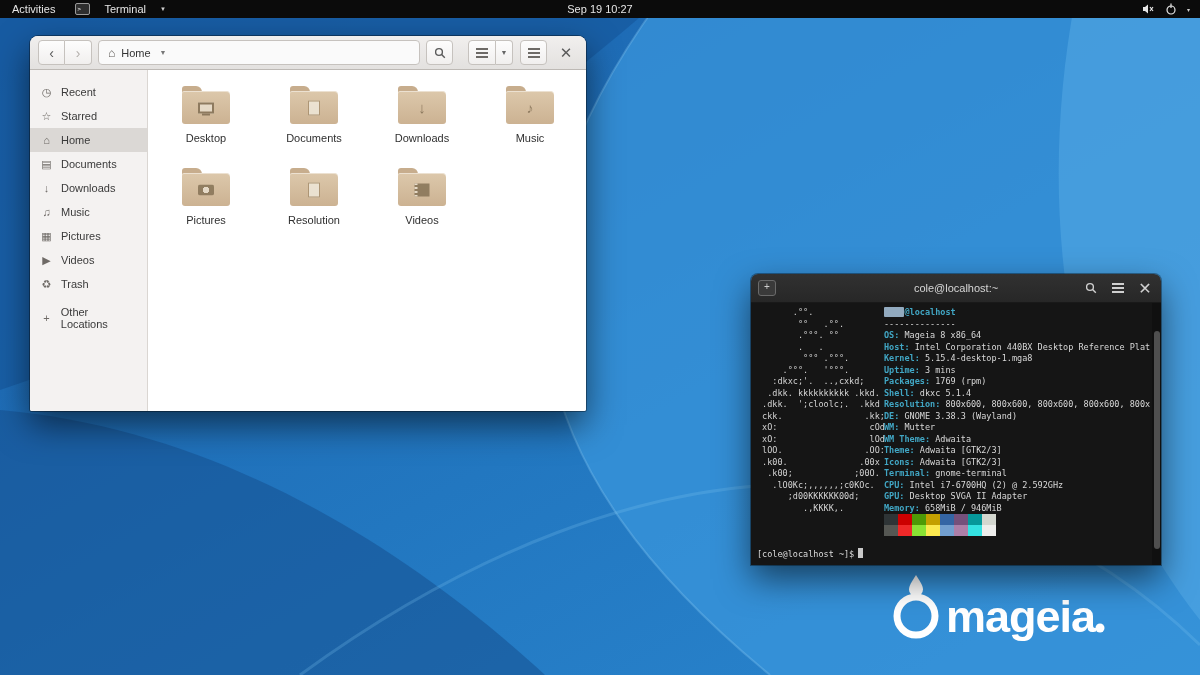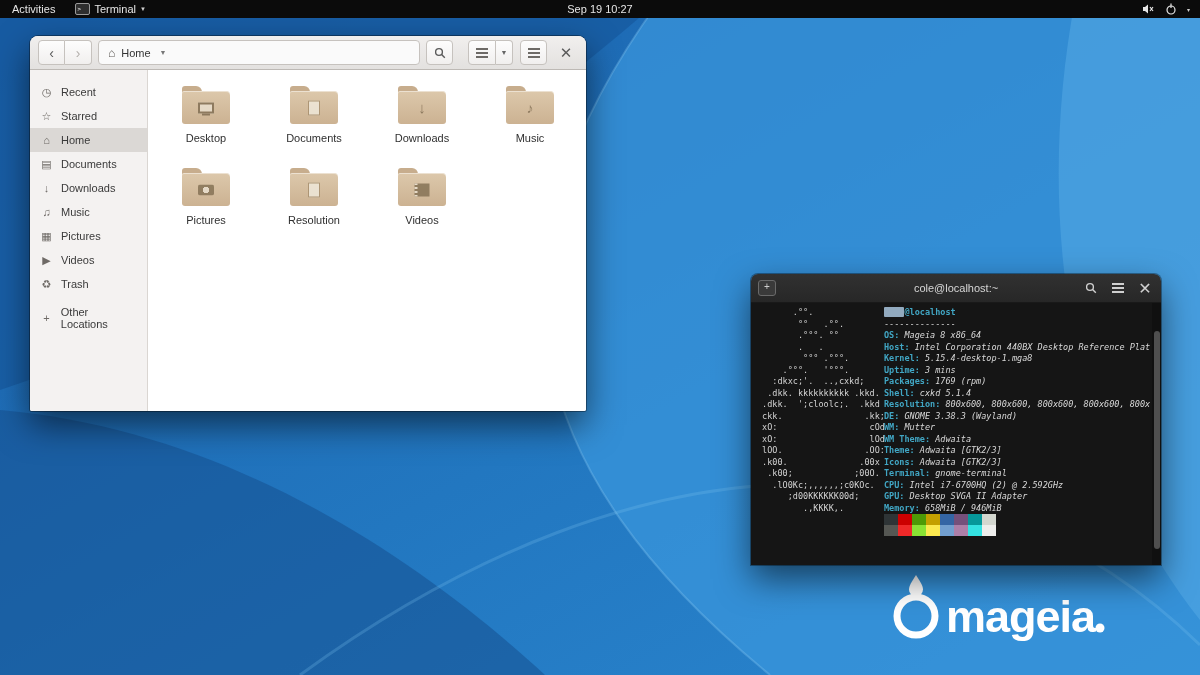--- a/index.html
+++ b/index.html
@@ -3,21 +3,21 @@
 <meta charset="utf-8">
 <style>
   html,body{margin:0;padding:0;}
   body{width:1200px;height:675px;position:relative;overflow:hidden;background:#1f6cb4;
        font-family:"Liberation Sans",sans-serif;-webkit-font-smoothing:antialiased;}
   .wallpaper{position:absolute;inset:0;z-index:0;}
   
   .topbar{position:absolute;left:0;top:0;width:1200px;height:18px;background:#0b0b0b;color:#e6e6e6;
           display:flex;align-items:center;font-size:11px;z-index:50;}
   .tb-activities{padding:8px 12px;height:100%;display:flex;align-items:center;}
-  .tb-app{display:flex;align-items:center;gap:4px;padding:0 8px;height:100%;}
+  .tb-app{display:flex;align-items:center;gap:14px;padding:0 8px;height:100%;}
   .tb-app-icon{width:12px;height:10px;background:#2e2e2e;border:1px solid #9a9a9a;border-radius:2px;
                color:#fff;font-size:6px;line-height:9px;padding-left:1px;font-family:"DejaVu Sans Mono",monospace;}
   .tb-caret{font-size:6px;color:#cfcfcf;}
   .tb-clock{position:absolute;left:50%;transform:translateX(-50%);top:0;height:18px;display:flex;align-items:center;}
   .tb-status{margin-left:auto;display:flex;align-items:center;gap:10px;padding-right:10px;height:100%;}
   .tb-status svg{display:block;}
   
   .window{position:absolute;border-radius:8px 8px 2px 2px;overflow:hidden;
           box-shadow:0 14px 34px rgba(0,0,0,.55),0 0 0 1px rgba(0,0,0,.35);}
   
@@ -82,21 +82,21 @@
   .term-right{margin-left:auto;display:flex;align-items:center;gap:9px;}
   .term-ibtn{width:18px;height:18px;display:flex;align-items:center;justify-content:center;color:#cfcfcf;}
   .tbars{width:12px;height:10px;background:repeating-linear-gradient(to bottom,#cfcfcf 0 2px,transparent 2px 4px);}
   .term-body{flex:1;background:#151515;position:relative;font-family:"DejaVu Sans Mono",monospace;
              font-size:8.5px;line-height:11.5px;color:#d8d8d8;padding:4px 10px 0 6px;box-sizing:border-box;overflow:hidden;}
   .neofetch{display:flex;align-items:flex-start;}
   .art{margin:0;font-family:inherit;font-size:inherit;line-height:inherit;color:#d2d2d2;width:127px;flex:0 0 127px;}
   .nf-right{white-space:nowrap;overflow:hidden;flex:1;}
   .tline{height:11.5px;}
   .tkey{color:#41a6c4;font-weight:bold;}
-  .tval{color:#d8d8d8;font-style:italic;}
+  .tval{color:#d8d8d8;}
   .user-redacted{background:#92aabf;color:#92aabf;border-radius:1px;}
   .sep-line{color:#d8d8d8;}
   .palette-row{height:11px;font-size:0;}
   .palette-row:first-of-type{margin-top:6px;}
   .pal{display:inline-block;width:14px;height:11px;}
   .prompt-line{margin-top:12px;color:#dcdcdc;}
   .cursor{display:inline-block;width:5px;height:10px;background:#c9c9c9;margin-left:4px;vertical-align:-1px;}
   .term-scrollbar{position:absolute;right:0;top:0;width:9px;height:100%;background:#101010;}
   .term-thumb{position:absolute;right:1px;top:28px;width:6px;height:218px;background:#4f4f4f;border-radius:3px;}
   
@@ -332,36 +332,37 @@
          .,KKKK,.</pre>
       <div class="nf-right">
         <div class="tline"><span class="user-redacted">cole</span><span class="tkey">@localhost</span></div>
         <div class="tline sep-line">--------------</div>
         <div>
             <div class="tline"><span class="tkey">OS:</span><span class="tval"> Mageia 8 x86_64</span></div>
             <div class="tline"><span class="tkey">Host:</span><span class="tval"> Intel Corporation 440BX Desktop Reference Plat</span></div>
             <div class="tline"><span class="tkey">Kernel:</span><span class="tval"> 5.15.4-desktop-1.mga8</span></div>
             <div class="tline"><span class="tkey">Uptime:</span><span class="tval"> 3 mins</span></div>
             <div class="tline"><span class="tkey">Packages:</span><span class="tval"> 1769 (rpm)</span></div>
-            <div class="tline"><span class="tkey">Shell:</span><span class="tval"> cxkd 5.1.4</span></div>
+            <div class="tline"><span class="tkey">Shell:</span><span class="tval"> dkxc 5.1.4</span></div>
             <div class="tline"><span class="tkey">Resolution:</span><span class="tval"> 800x600, 800x600, 800x600, 800x600, 800x</span></div>
             <div class="tline"><span class="tkey">DE:</span><span class="tval"> GNOME 3.38.3 (Wayland)</span></div>
             <div class="tline"><span class="tkey">WM:</span><span class="tval"> Mutter</span></div>
             <div class="tline"><span class="tkey">WM Theme:</span><span class="tval"> Adwaita</span></div>
             <div class="tline"><span class="tkey">Theme:</span><span class="tval"> Adwaita [GTK2/3]</span></div>
             <div class="tline"><span class="tkey">Icons:</span><span class="tval"> Adwaita [GTK2/3]</span></div>
             <div class="tline"><span class="tkey">Terminal:</span><span class="tval"> gnome-terminal</span></div>
             <div class="tline"><span class="tkey">CPU:</span><span class="tval"> Intel i7-6700HQ (2) @ 2.592GHz</span></div>
             <div class="tline"><span class="tkey">GPU:</span><span class="tval"> Desktop SVGA II Adapter</span></div>
             <div class="tline"><span class="tkey">Memory:</span><span class="tval"> 658MiB / 946MiB</span></div>
           </div>
         <div class="palette-row"><span class="pal" style="background: rgb(46, 52, 54);"></span><span class="pal" style="background: rgb(204, 0, 0);"></span><span class="pal" style="background: rgb(78, 154, 6);"></span><span class="pal" style="background: rgb(196, 160, 0);"></span><span class="pal" style="background: rgb(52, 101, 164);"></span><span class="pal" style="background: rgb(117, 80, 123);"></span><span class="pal" style="background: rgb(6, 152, 154);"></span><span class="pal" style="background: rgb(211, 215, 207);"></span></div>
         <div class="palette-row"><span class="pal" style="background: rgb(85, 87, 83);"></span><span class="pal" style="background: rgb(239, 41, 41);"></span><span class="pal" style="background: rgb(138, 226, 52);"></span><span class="pal" style="background: rgb(252, 233, 79);"></span><span class="pal" style="background: rgb(114, 159, 207);"></span><span class="pal" style="background: rgb(173, 127, 168);"></span><span class="pal" style="background: rgb(52, 226, 226);"></span><span class="pal" style="background: rgb(238, 238, 236);"></span></div>
       </div>
     </div>
+    <div class="prompt-line"><span>[cole@localhost ~]$</span><span class="cursor"></span></div>
     <div class="term-scrollbar">
       <div class="term-thumb"></div>
     </div>
   </div>
 </div>
 
 <div class="mageia-logo">
   <svg width="230" height="78" viewBox="0 0 230 78">
     <circle cx="28" cy="45" r="19" fill="none" stroke="#ffffff" stroke-width="7"></circle>
     <path d="M28 4 C23.5 11 21 15 21 18.5 a7 7 0 0 0 14 0 C35 15 32.5 11 28 4 Z" fill="#ffffff"></path>

